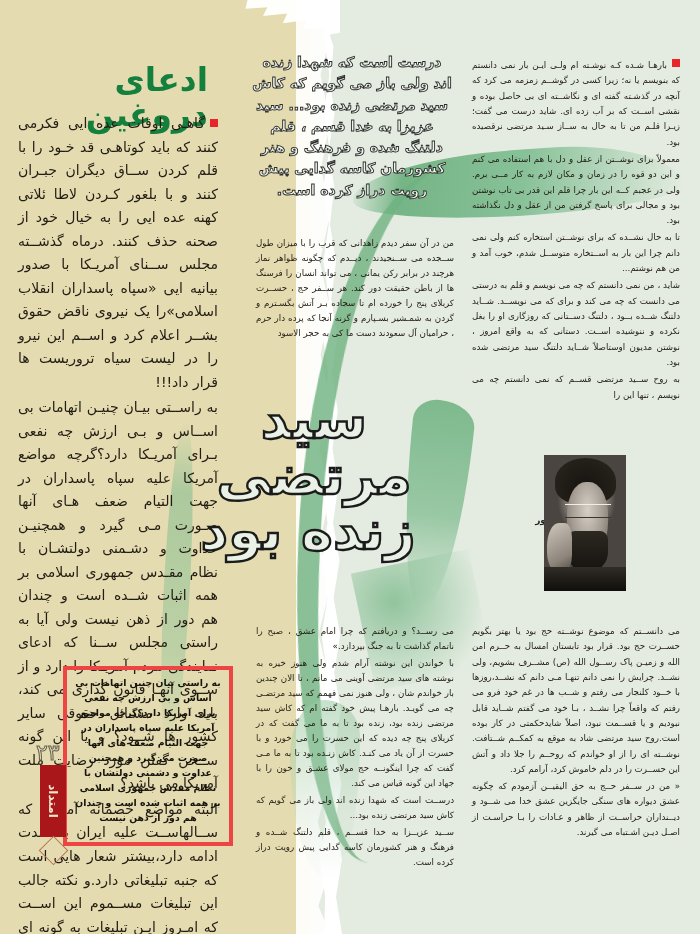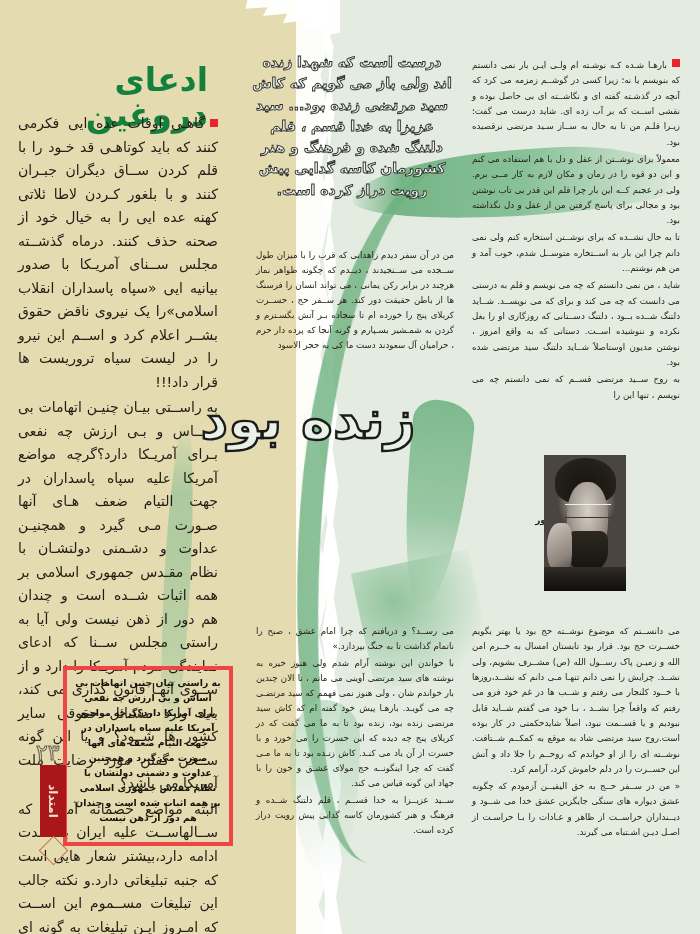--- a/index.html
+++ b/index.html
@@ -114,21 +114,21 @@
   .bullet{
     display:inline-block;width:8px;height:8px;background:#e8252a;
     margin-left:5px;vertical-align:1px;
   }
 
   .col-left{
     right:482px;top:112px;width:200px;
     font-size:14px;line-height:1.68;
   }
   .col-mid{
-    right:246px;top:248px;width:198px;
+    right:246px;top:236px;width:198px;
     font-size:8.7px;line-height:1.72;
   }
   .col-mid-2{
     right:246px;top:624px;width:198px;
     font-size:8.7px;line-height:1.72;
   }
   .col-right{
     right:20px;top:58px;width:208px;
     font-size:8.7px;line-height:1.76;
   }
@@ -255,37 +255,39 @@
     <p>البته مواضع خصمانه آمریکا که ســالهاســت علیه ایران به شدت ادامه دارد،بیشتر شعار هایی است که جنبه تبلیغاتی دارد.و نکته جالب این تبلیغات مســموم این اســت که امـروز ایـن تبلیغات به گونه ای ترتیب داده شـده اسـت تا بتواند تمام ابزار های اقتصادی،اجتماعی، فرهنگی و سیاسی دنیا را بر علیه ایران اسلامی بسیج نماید ! ولی مطمئناً این تهدیدات و یا تبلیغات احمقانه ، تیری اســت که از کمان آمریکا رها شــده اســت و مثل همیشــه کوبیدن بـر طبل تو خالی است، وتکرارایـن ترجیع بند های مسخره چیزی نیســت جز اثبات حقانیــت نظام مقدس جمهـوری اسـلامی و ســپاه پاســداران انقلاب اسلامی.</p>
   </div>
 
   <div class="pullquote">درست است که شهدا زنده اند ولی باز می گویم که کاش سید مرتضی زنده بود... سید عزیزا به خدا قسم ، قلم دلتنگ شده و فرهنگ و هنر کشورمان کاسه گدایی پیش رویت دراز کرده است.</div>
 
   <div class="col col-mid">
     <p>من در آن سفر دیدم زاهدانی که قرب را با میزان طول ســجده می ســنجیدند ، دیــدم که چگونه ظواهر نماز هرچند در برابر رکن یمانی ، می تواند انسان را فرسنگ ها از باطن حقیقت دور کند. هر ســفر حج ، حســرت کربلای پنج را خورده ام تا سجاده بـر آتش بگسـترم و گردن به شمـشیر بسـپارم و گرنه آنجا که پرده دار حرم ، حرامیان آل سعودند دست ما کی به حجر الاسود</p>
   </div>
 
   <div class="display">
+    <span class="l2">سید مرتضی</span>
     <span class="l3">زنده بود</span>
   </div>
 
   <div class="byline">رضا باقرپور</div>
 
   <div class="portrait">
     <div class="hair"></div>
     <div class="face"></div>
     <div class="glasses"></div>
     <div class="beard"></div>
     <div class="hand"></div>
     <div class="shoulder"></div>
   </div>
 
   <div class="col col-mid-2">
     <p>می رســد؟ و دریافتم که چرا امام عشق ، صبح را ناتمام گذاشت تا به جنگ بپردازد.»</p>
     <p>با خواندن این نوشته آرام شدم ولی هنوز خیره به نوشته های سید مرتضی آوینی می مانم ، تا الان چندین بار خواندم شان ، ولی هنوز نمی فهمم که سید مرتضـی چه می گویـد. بارهـا پیش خود گفته ام که کاش سید مرتضی زنده بود، زنده بود تا به ما می گفت که در کربلای پنج چه دیده که این حسرت را می خورد و با حسرت از آن یاد می کنـد. کاش زنـده بود تا به ما مـی گفت که چرا اینگونــه حج مولای عشـق و خون را با جهاد این گونه قیاس می کند.</p>
+    <p>درســت است که شهدا زنده اند ولی باز می گویم که کاش سید مرتضی زنده بود...</p>
     <p>ســید عزیــزا به خدا قســم ، قلم دلتنگ شــده و فرهنگ و هنر کشورمان کاسه گدایی پیش رویت دراز کرده است.</p>
   </div>
 
   <div class="col col-right">
     <p><span class="bullet"></span><span>بارهـا شـده کـه نوشـته ام ولـی ایـن بار نمی دانستم که بنویسم یا نه؛ زیرا کسی در گوشــم زمزمه می کرد که آنچه در گذشـته گفته ای و نگاشــته ای بی حاصل بوده و نقشی اســت که بر آب زده ای. شاید درست می گفت؛ زیـرا قلـم من تا به حال به ســاز سـید مرتضی نرقصیده بود.</span></p>
     <p>معمولاً برای نوشــتن از عقل و دل با هم استفاده می کنم و این دو قوه را در زمان و مکان لازم به کار مــی برم. ولی در عجبم کــه این بار چرا قلم این قدر بی تاب نوشتن بود و مجالی برای پاسخ گرفتن من از عقل و دل نگذاشته بود.</p>
     <p>تا به حال نشــده که برای نوشــتن استخاره کنم ولی نمی دانم چرا این بار به اســتخاره متوســل شدم، خوب آمد و من هم نوشتم...</p>
     <p>شاید ، من نمی دانستم که چه می نویسم و قلم به درستی می دانست که چه می کند و برای که می نویســد. شــاید دلتنگ شــده بــود ، دلتنگ دســتانی که روزگاری او را بغل نکرده و ننوشیده اســت. دستانی که به واقع امروز ، نوشتن مدیون اوستاصلاً شــاید دلتنگ سید مرتضی شده بود.</p>
     <p>به روح ســید مرتضی قســم که نمی دانستم چه می نویسم ، تنها این را</p>
   </div>

